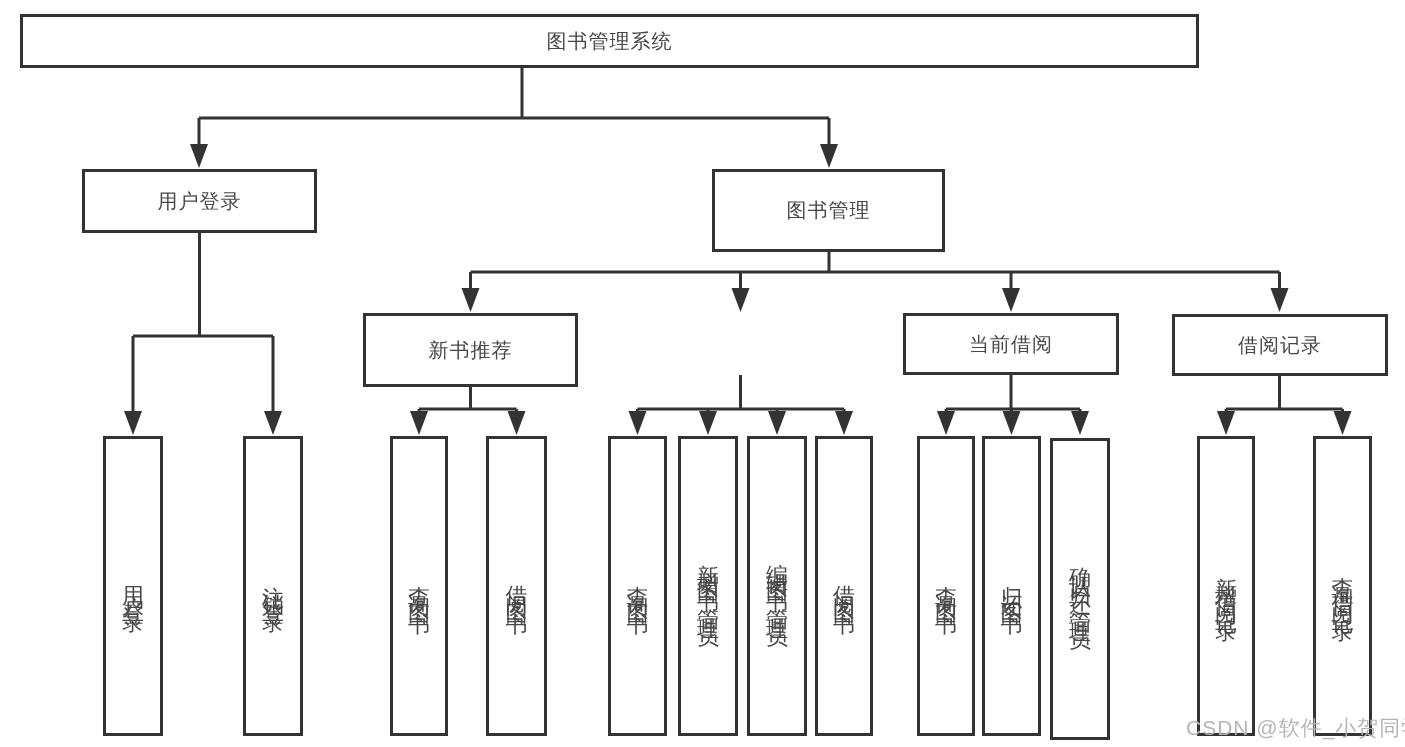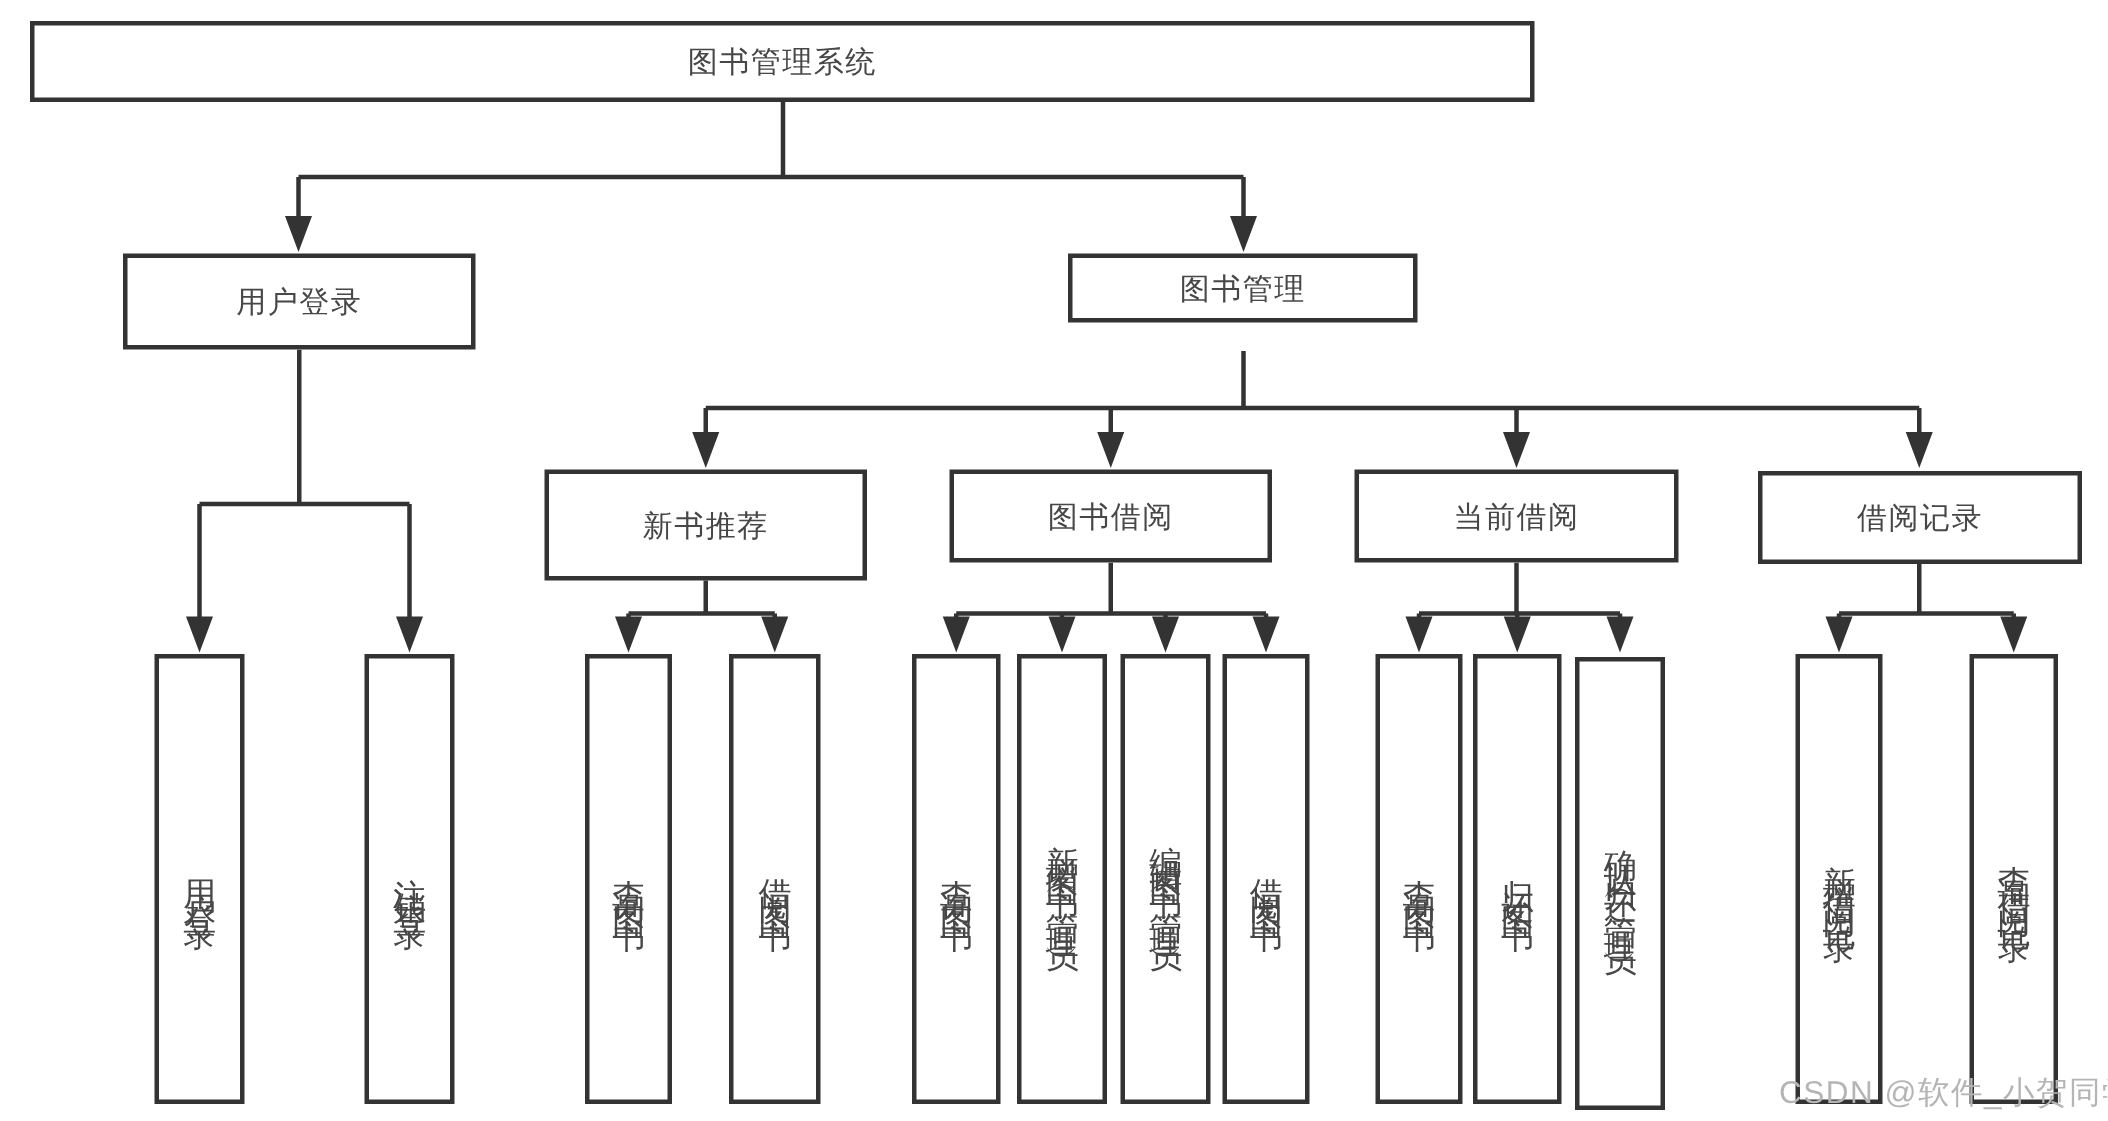--- a/index.html
+++ b/index.html
@@ -90,27 +90,26 @@
       <polygon points="768,411 786,411 777,435"></polygon>
       <polygon points="835,411 853,411 844,435"></polygon>
       <polygon points="937,411 955,411 946,435"></polygon>
       <polygon points="1002.5,411 1020.5,411 1011.5,435"></polygon>
       <polygon points="1071,411 1089,411 1080,435"></polygon>
       <polygon points="1217,411 1235,411 1226,435"></polygon>
       <polygon points="1333.5,411 1351.5,411 1342.5,435"></polygon>
     </g>
   </svg>
 
-  <div class="box hbox" style="left:20px; top:14px; width:1003px; height:54px;">图书管理系统</div>
+  <div class="box hbox" style="left:20px; top:14px; width:1179px; height:54px;">图书管理系统</div>
 
   <div class="box hbox" style="left:82px; top:169px; width:235px; height:64px;">用户登录</div>
-  <div class="box hbox" style="left:712px; top:169px; width:233px; height:46px;">图书管理</div>
+  <div class="box hbox" style="left:712px; top:169px; width:233px; height:83px;">图书管理</div>
 
   <div class="box hbox" style="left:363px; top:313px; width:215px; height:74px;">新书推荐</div>
-  <div class="box hbox" style="left:633px; top:313px; width:215px; height:62px;">图书借阅</div>
   <div class="box hbox" style="left:903px; top:313px; width:216px; height:62px;">当前借阅</div>
   <div class="box hbox" style="left:1172px; top:314px; width:216px; height:62px;">借阅记录</div>
 
   <div class="box vbox" style="left:103px; top:436px; width:60px; height:300px;">用户登录</div>
   <div class="box vbox" style="left:243px; top:436px; width:60px; height:300px;">注销登录</div>
 
   <div class="box vbox" style="left:390px; top:436px; width:58px; height:300px;">查询图书</div>
   <div class="box vbox" style="left:486px; top:436px; width:61px; height:300px;">借阅图书</div>
 
   <div class="box vbox" style="left:608px; top:436px; width:59px; height:300px;">查询图书</div>

